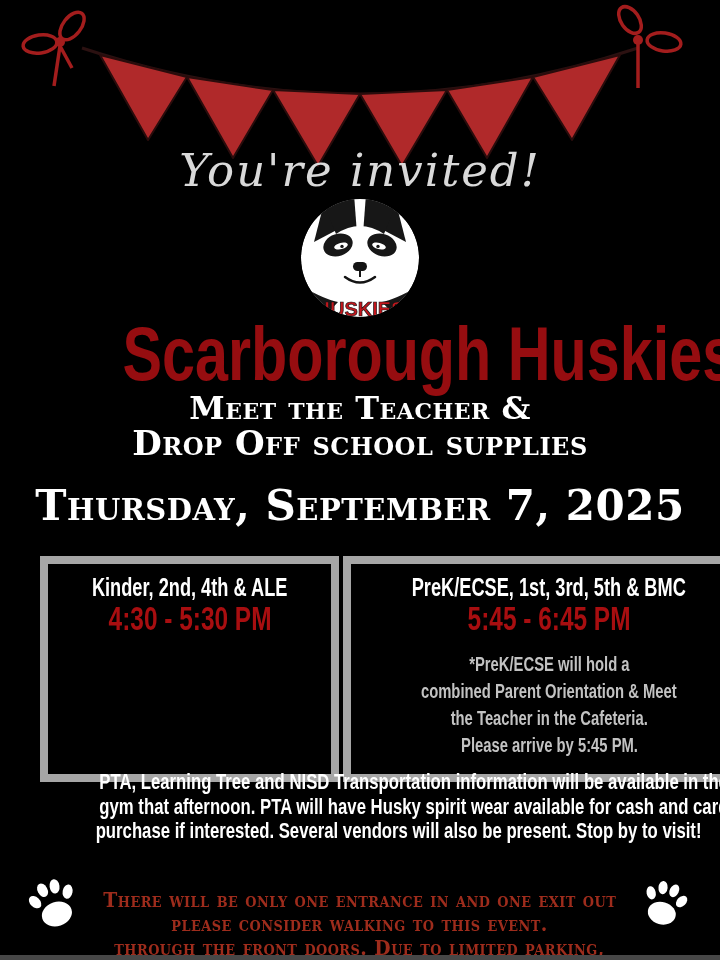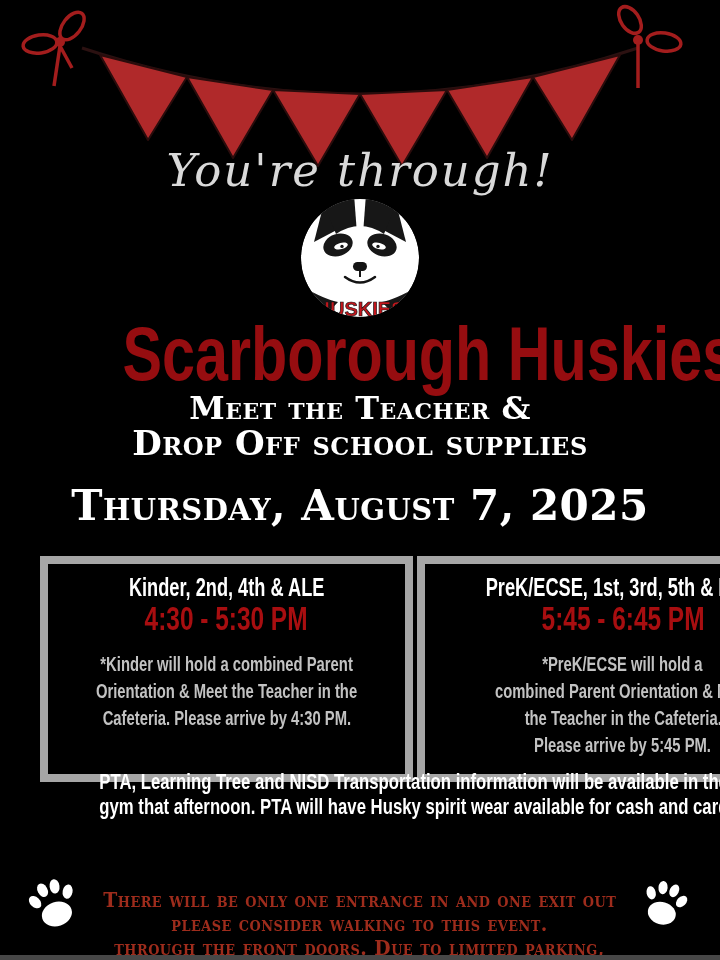--- a/index.html
+++ b/index.html
@@ -78,21 +78,21 @@
       <circle cx="60" cy="42" r="5" fill="var(--bow-red,#a31d1d)" stroke="none"></circle>
     </g>
     <g stroke="var(--bow-red,#a31d1d)" stroke-width="3.5" fill="none">
       <ellipse cx="630" cy="20" rx="15" ry="9" transform="rotate(55 630 20)"></ellipse>
       <ellipse cx="664" cy="42" rx="17" ry="9" transform="rotate(8 664 42)"></ellipse>
       <path d="M638 44 L638 88"></path>
       <circle cx="638" cy="40" r="5" fill="var(--bow-red,#a31d1d)" stroke="none"></circle>
     </g>
   </svg>
 
-  <div class="abs center invite">You're through!</div>
+  <div class="abs center invite">You're invited!</div>
 
   <div class="abs logo-wrap">
     <svg width="118" height="118" viewBox="-59 -59 118 118">
       <defs>
           <clipPath id="lc">
             <circle cx="0" cy="0" r="59"></circle>
           </clipPath>
         </defs>
       <g clip-path="url(#lc)">
         <circle cx="0" cy="0" r="59" fill="#ffffff"></circle>
@@ -116,34 +116,29 @@
     </svg>
   </div>
 
   <h1 class="abs center title cond">
     <span class="cx cx78">Scarborough Huskies</span>
   </h1>
 
   <div class="abs center subtitle2 slab">Drop Off school supplies</div>
   <div class="abs center subtitle1 slab">Meet the Teacher &amp;</div>
 
-  <div class="abs center date slab">Thursday, August 7, 2025</div>
+  <div class="abs center date slab">Thursday, September 7, 2025</div>
 
   <div class="abs sessions">
     <div class="session-box">
       <div class="session-group cond">
         <span class="cx cx70">Kinder, 2nd, 4th &amp; ALE</span>
       </div>
       <div class="session-time cond">
         <span class="cx cx74">4:30 - 5:30 PM</span>
-      </div>
-      <div class="session-note cond">
-        <div><span class="cx cx74">*Kinder will hold a combined Parent</span></div>
-        <div><span class="cx cx74">Orientation &amp; Meet the Teacher in the</span></div>
-        <div><span class="cx cx74">Cafeteria. Please arrive by 4:30 PM.</span></div>
       </div>
     </div>
     <div class="session-box">
       <div class="session-group cond">
         <span class="cx cx70">PreK/ECSE, 1st, 3rd, 5th &amp; BMC</span>
       </div>
       <div class="session-time cond">
         <span class="cx cx74">5:45 - 6:45 PM</span>
       </div>
       <div class="session-note cond">
@@ -151,20 +146,21 @@
         <div><span class="cx cx74">combined Parent Orientation &amp; Meet</span></div>
         <div><span class="cx cx74">the Teacher in the Cafeteria.</span></div>
         <div><span class="cx cx74">Please arrive by 5:45 PM.</span></div>
       </div>
     </div>
   </div>
 
   <div class="abs center info cond">
     <div><span class="cx cx76">PTA, Learning Tree and NISD Transportation information will be available in the</span></div>
     <div><span class="cx cx76">gym that afternoon.  PTA will have Husky spirit wear available for cash and card</span></div>
+    <div><span class="cx cx76">purchase if interested.  Several vendors will also be present. Stop by to visit!</span></div>
   </div>
 
   <svg class="paw paw-left" width="54" height="60" viewBox="0 0 60 66">
     <g fill="#ffffff">
       <ellipse cx="30" cy="47" rx="17" ry="13.5"></ellipse>
       <ellipse cx="11" cy="27" rx="5.5" ry="8" transform="rotate(-28 11 27)"></ellipse>
       <ellipse cx="23" cy="17" rx="5.5" ry="8" transform="rotate(-10 23 17)"></ellipse>
       <ellipse cx="37" cy="17" rx="5.5" ry="8" transform="rotate(10 37 17)"></ellipse>
       <ellipse cx="49" cy="27" rx="5.5" ry="8" transform="rotate(28 49 27)"></ellipse>
     </g>

